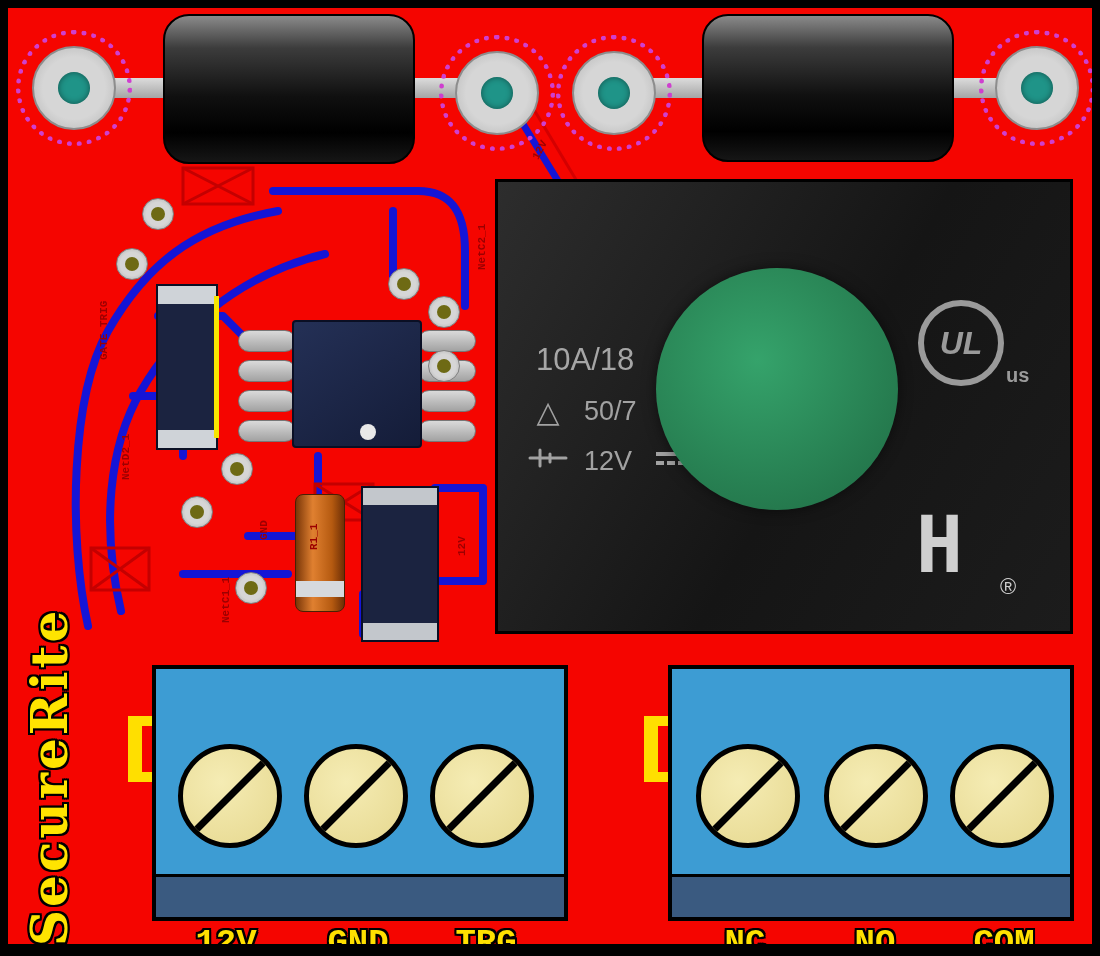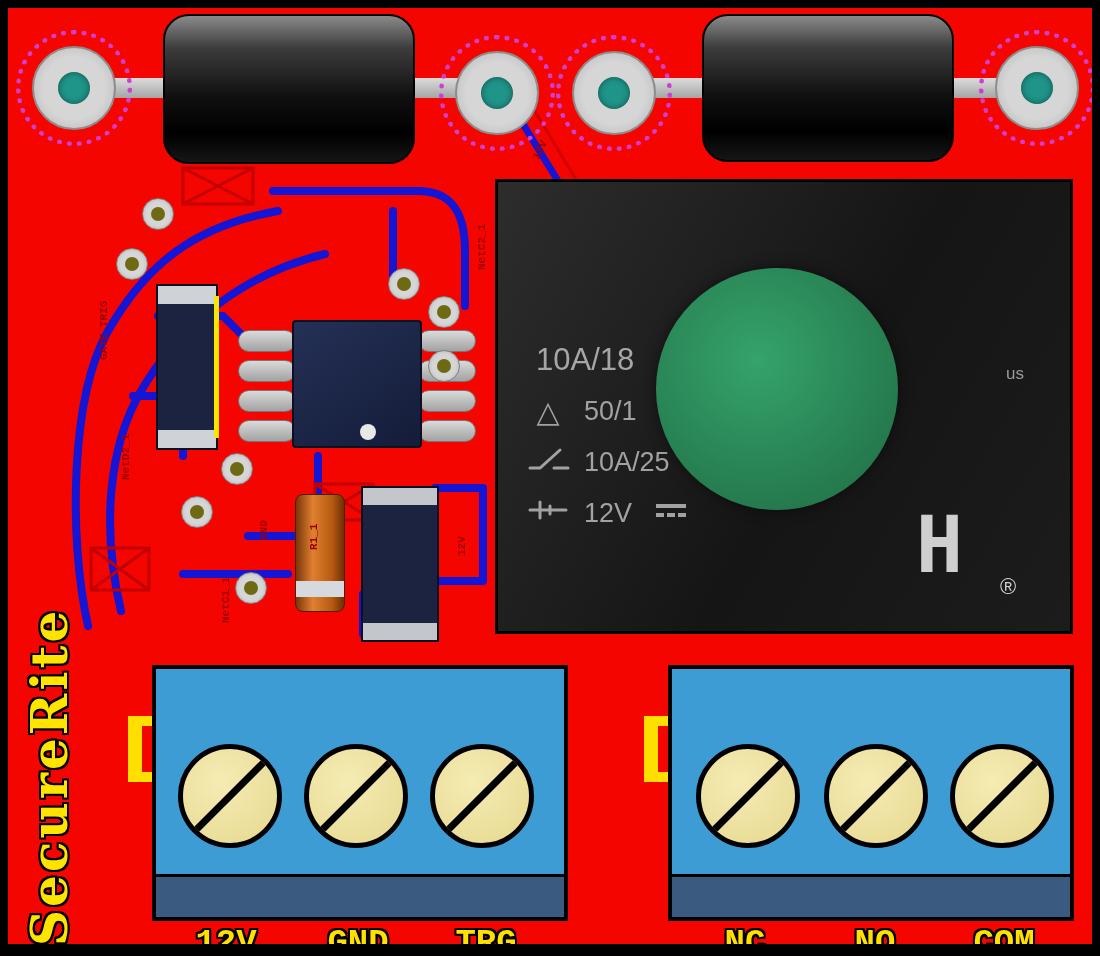--- a/index.html
+++ b/index.html
@@ -28,21 +28,21 @@
   .relay-rating{left:38px;top:160px;font-size:31px;color:#a6a6a6;}
   .green-dot{left:158px;top:86px;width:242px;height:242px;border-radius:50%;
     background:radial-gradient(circle at 42% 38%,#35a36b,#257a4e 72%,#1e6b44);box-shadow:0 0 14px rgba(0,0,0,.5);}
   .specs{left:28px;top:212px;display:flex;flex-direction:column;gap:15px;color:#a2a2a2;}
   .spec-row{display:flex;align-items:center;gap:14px;font-size:27px;}
   .spec-icon{width:44px;text-align:center;font-size:30px;}
   .dc{display:inline-block;width:30px;height:14px;margin-left:10px;border-top:4px solid #a2a2a2;position:relative;}
   .dc::after{content:"";position:absolute;left:0;right:0;top:5px;border-top:4px dashed #a2a2a2;}
   .ul-circle{left:420px;top:118px;width:86px;height:86px;border:6px solid #9a9a9a;border-radius:50%;
     display:flex;align-items:center;justify-content:center;font-style:italic;font-weight:bold;font-size:32px;color:#9a9a9a;box-sizing:border-box;}
-  .ul-us{left:508px;top:182px;font-size:17px;font-weight:normal;color:#9a9a9a;}
+  .ul-us{left:508px;top:182px;font-size:20px;font-weight:bold;color:#9a9a9a;}
   .maker-logo{left:418px;top:318px;font-size:78px;font-weight:900;color:#cfcfcf;font-family:"DejaVu Sans Mono",monospace;}
   .maker-reg{left:502px;top:392px;font-size:22px;color:#cfcfcf;}
 
   
   .cap-body{left:148px;top:276px;width:62px;height:166px;border:2px solid #0a0f24;box-sizing:border-box;
     background:linear-gradient(180deg,#cfd3d8 0 11%,#1b2340 11% 89%,#cfd3d8 89% 100%);}
   .cap-stripe{left:206px;top:288px;width:5px;height:142px;background:#f7e600;}
   .ic-body{left:284px;top:312px;width:130px;height:128px;border:2px solid #0a0f24;border-radius:4px;box-sizing:border-box;
     background:linear-gradient(145deg,#243056,#141c38);}
   .ic-lead{width:58px;height:22px;border-radius:11px;background:linear-gradient(#dadada,#a2a2a2);border:1px solid #777;box-sizing:border-box;}
@@ -166,41 +166,34 @@
   <div class="silk" style="left:250px;top:532px;transform:rotate(-90deg);">GND</div>
   <div class="silk" style="left:448px;top:548px;transform:rotate(-90deg);">12V</div>
   <div class="silk" style="left:300px;top:542px;transform:rotate(-90deg);">R1_1</div>
   <div class="silk" style="left:522px;top:148px;transform:rotate(-62deg);">12V</div>
 
   <div class="abs relay">
     <div class="abs relay-rating">10A/18</div>
     <div class="abs specs">
       <div class="spec-row">
         <span class="spec-icon">△</span>
-        <span>50/1</span>
-      </div>
-      <div class="spec-row">
-        <span class="spec-icon">
-          <svg width="44" height="30" viewBox="0 0 44 30">
-              <path d="M4 24 H14 L34 6 M28 24 H42" fill="none" stroke="#a2a2a2" stroke-width="3" stroke-linecap="round"></path>
-            </svg>
-        </span>
-        <span>10A/25</span>
+        <span>50/7</span>
       </div>
       <div class="spec-row">
         <span class="spec-icon">
           <svg width="40" height="26" viewBox="0 0 40 26">
               <path d="M2 13 H38 M12 5 V21 M22 9 V17" fill="none" stroke="#a2a2a2" stroke-width="3" stroke-linecap="round"></path>
             </svg>
         </span>
         <span>12V</span>
         <span class="dc"></span>
       </div>
     </div>
     <div class="abs green-dot"></div>
+    <div class="abs ul-circle">UL</div>
     <div class="abs ul-us">us</div>
     <div class="abs maker-logo">H</div>
     <div class="abs maker-reg">®</div>
   </div>
 
   <div class="abs bracket" style="left:120px;top:708px;"></div>
   <div class="abs bracket" style="left:636px;top:708px;"></div>
 
   <div class="abs tblock" style="left:144px;top:657px;width:416px;height:256px;">
     <div class="tstrip"></div>

